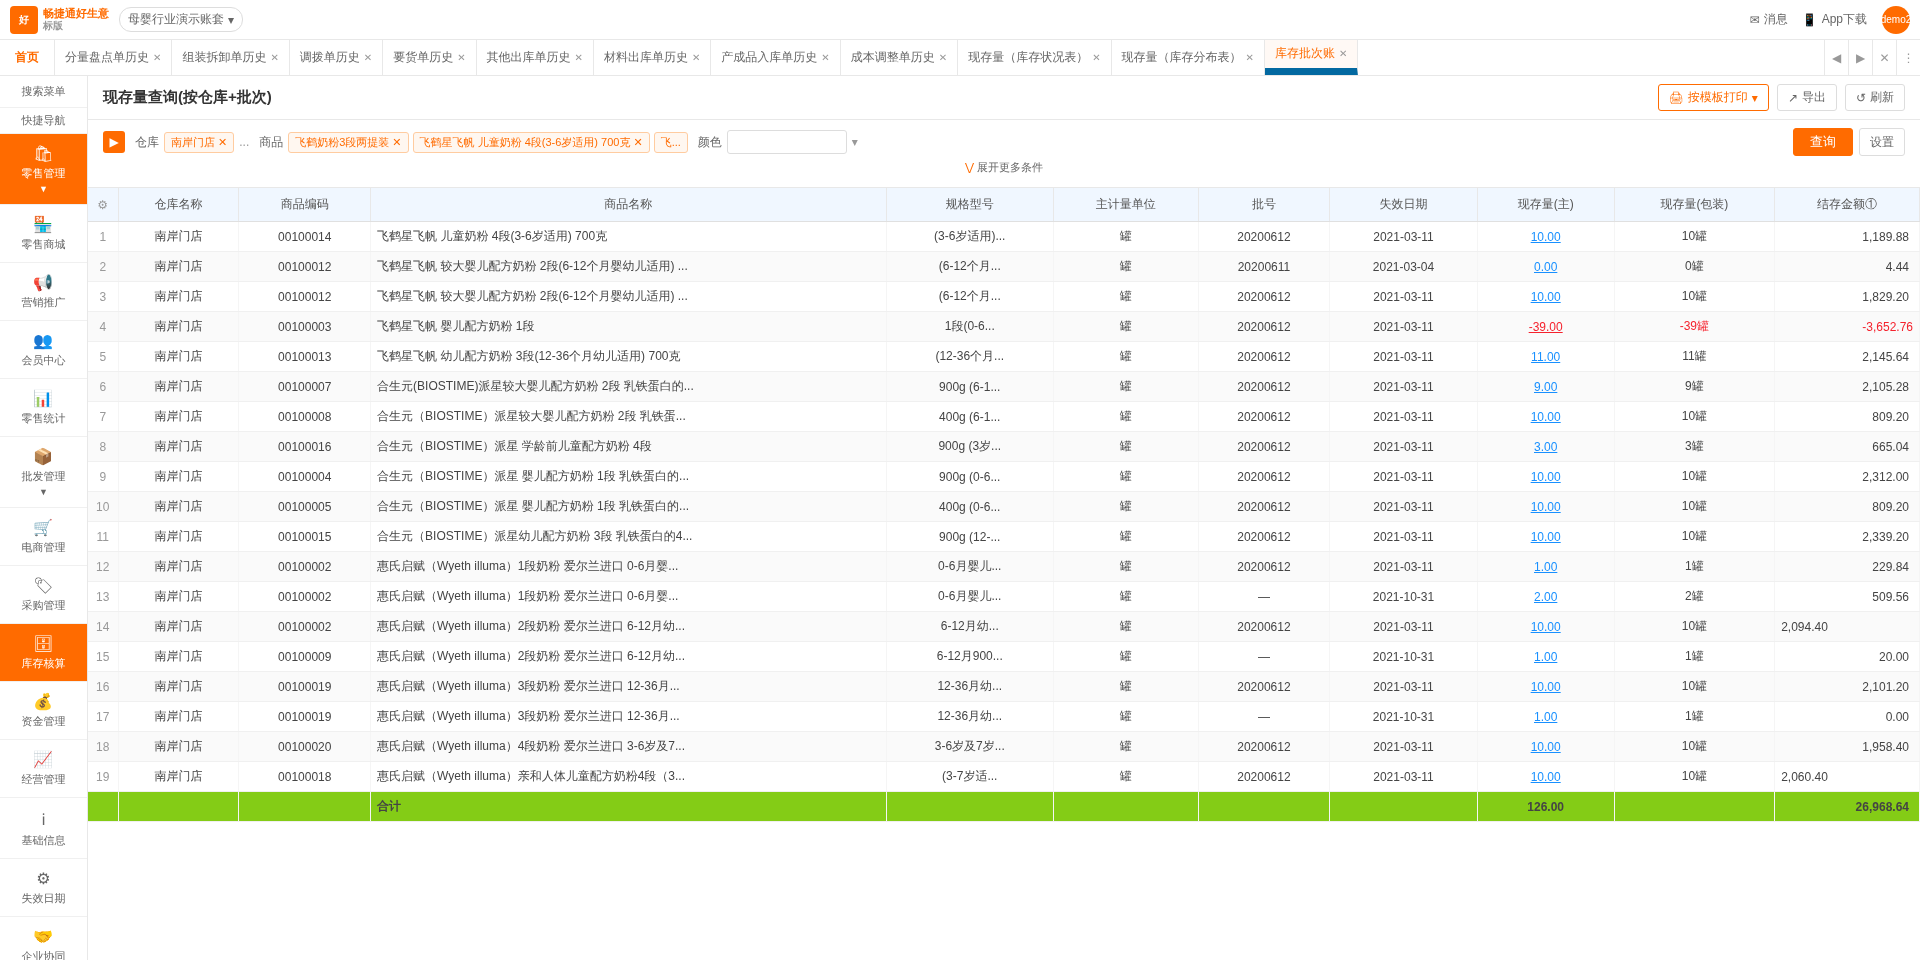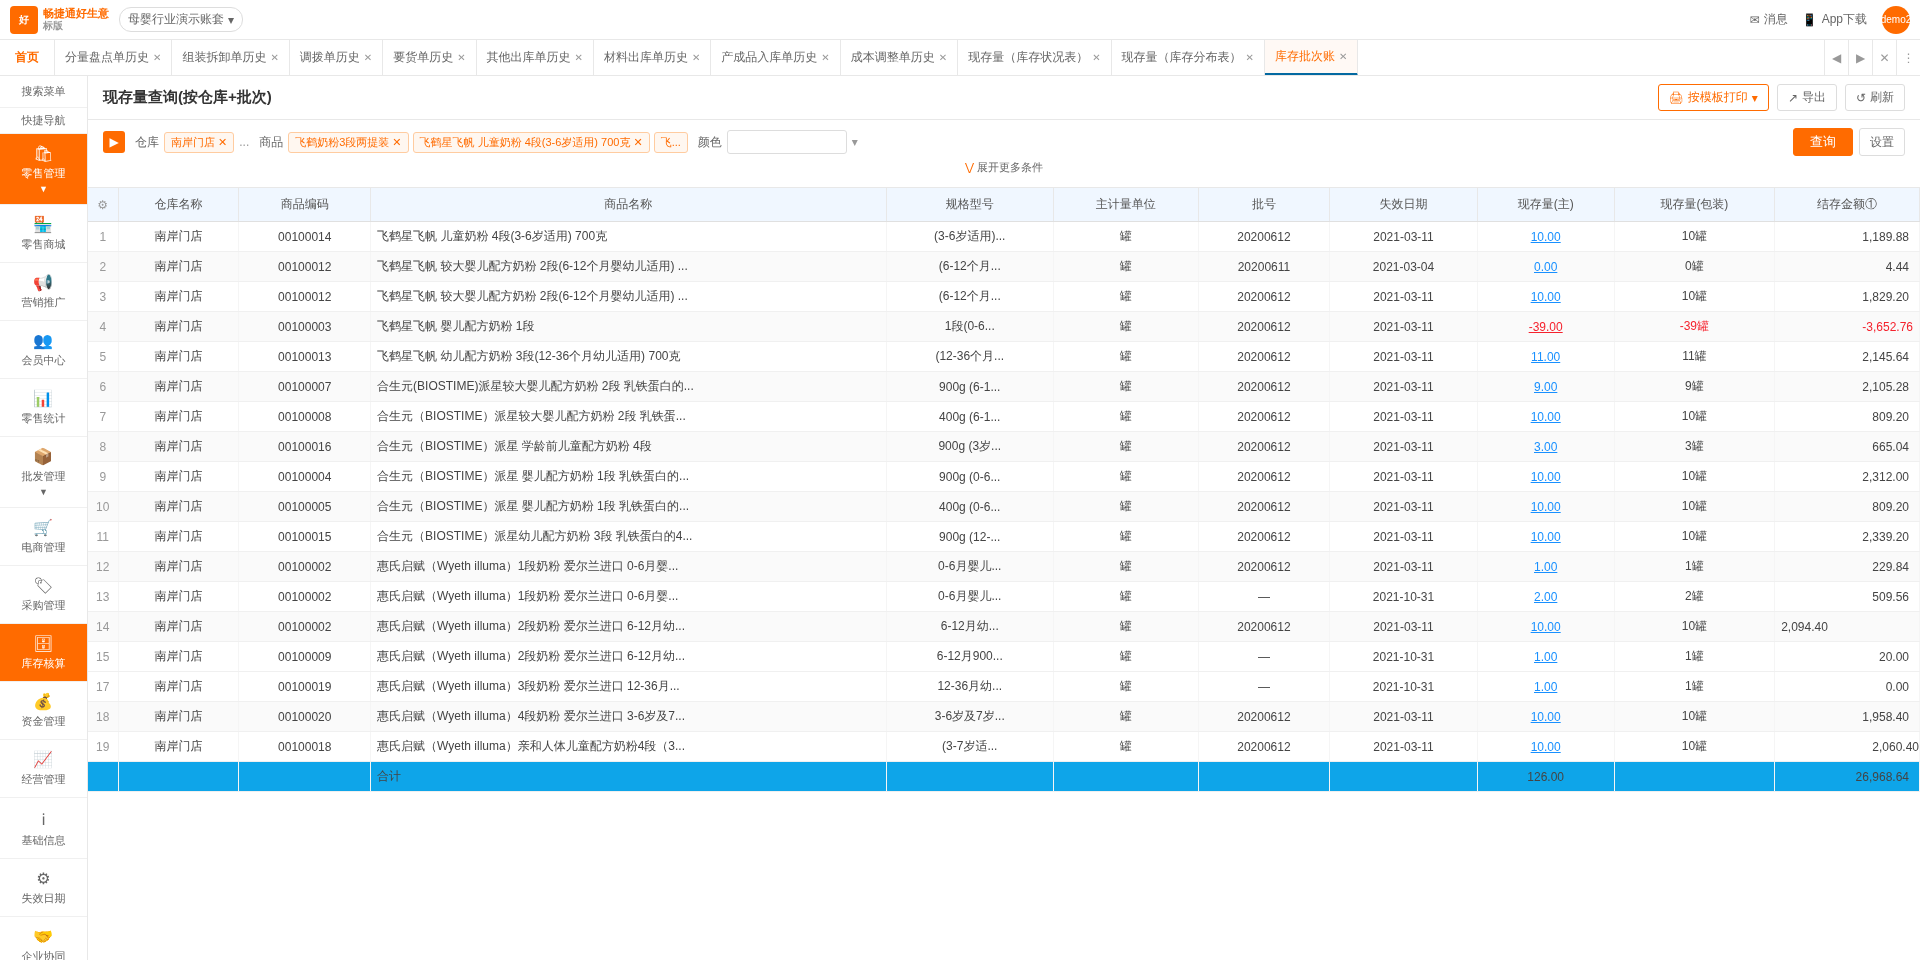--- a/index.html
+++ b/index.html
@@ -11,21 +11,21 @@
     .logo-icon { width: 28px; height: 28px; background: #ff6b00; border-radius: 4px; display: flex; align-items: center; justify-content: center; color: white; font-size: 10px; }
     .logo-text { font-size: 11px; color: #ff6b00; line-height: 1.2; }
     .workspace-selector { display: flex; align-items: center; gap: 4px; border: 1px solid #ddd; border-radius: 12px; padding: 3px 8px; cursor: pointer; font-size: 12px; color: #666; }
     .top-bar-right { margin-left: auto; display: flex; align-items: center; gap: 15px; }
     .top-bar-btn { display: flex; align-items: center; gap: 4px; font-size: 12px; color: #666; cursor: pointer; }
     .user-avatar { width: 28px; height: 28px; background: #ff6b00; border-radius: 50%; display: flex; align-items: center; justify-content: center; color: white; font-size: 11px; }
 
     
     .nav-tabs { display: flex; align-items: center; background: #fff; border-bottom: 1px solid #e8e8e8; overflow: hidden; height: 36px; }
     .nav-tab { display: flex; align-items: center; padding: 0 10px; height: 36px; font-size: 12px; color: #666; cursor: pointer; border-right: 1px solid #e8e8e8; white-space: nowrap; gap: 4px; flex-shrink: 0; }
-    .nav-tab.active { color: #ff6b00; border-bottom: 3px solid #0369a1; background: #fff9f5; }
+    .nav-tab.active { color: #ff6b00; border-bottom: 8px solid #0369a1; background: #fff9f5; }
     .nav-tab .close-btn { color: #999; font-size: 10px; }
     .nav-home { padding: 0 15px; color: #ff6b00; font-size: 12px; font-weight: bold; border-right: 1px solid #e8e8e8; height: 36px; display: flex; align-items: center; cursor: pointer; }
     .nav-arrows { display: flex; align-items: center; margin-left: auto; }
     .nav-arrow-btn { width: 24px; height: 36px; display: flex; align-items: center; justify-content: center; cursor: pointer; color: #999; border-left: 1px solid #e8e8e8; }
 
     
     .main-layout { display: flex; height: calc(100vh - 76px); }
 
     
     .sidebar { width: 88px; background: #fff; border-right: 1px solid #e8e8e8; display: flex; flex-direction: column; overflow-y: auto; }
@@ -60,21 +60,21 @@
 
     
     .table-container { flex: 1; overflow: auto; background: #fff; margin: 0; }
     table { width: 100%; border-collapse: collapse; font-size: 12px; }
     thead tr { background: #f0f7ff; }
     th { padding: 8px 6px; text-align: center; font-weight: 500; color: #555; border-bottom: 1px solid #e0e0e0; border-right: 1px solid #e8e8e8; white-space: nowrap; }
     td { padding: 6px 6px; text-align: center; border-bottom: 1px solid #f0f0f0; border-right: 1px solid #f5f5f5; color: #444; }
     .td-left { text-align: left; }
     .td-link { color: #1890ff; text-decoration: underline; cursor: pointer; }
     .td-red { color: #f5222d; }
-    .sum-row td { font-weight: normal; background: #0ea5e9; }
+    .sum-row td { font-weight: bold; background: #84cc16; }
     .row-num { color: #999; }
     .checkbox-col { width: 30px; }
     .settings-icon { color: #999; cursor: pointer; }
     .col-info { display: inline-flex; align-items: center; gap: 2px; }
 
     
     ::-webkit-scrollbar { width: 6px; height: 6px; }
     ::-webkit-scrollbar-track { background: #f1f1f1; }
     ::-webkit-scrollbar-thumb { background: #ccc; border-radius: 3px; }
   </style>
@@ -516,20 +516,33 @@
       <td>00100009</td>
       <td class="td-left" style="max-width:260px;overflow:hidden;text-overflow:ellipsis;white-space:nowrap;" title="惠氏启赋（Wyeth illuma）2段奶粉 爱尔兰进口 6-12月幼...">惠氏启赋（Wyeth illuma）2段奶粉 爱尔兰进口 6-12月幼...</td>
       <td>6-12月900...</td>
       <td>罐</td>
       <td>—</td>
       <td>2021-10-31</td>
       <td class="td-link ">1.00</td>
       <td class="">1罐</td>
       <td style="text-align:right;padding-right:10px;" class="">20.00</td>
     </tr>
+            <tr style="background: rgb(250, 250, 250);">
+      <td class="row-num">16</td>
+      <td>南岸门店</td>
+      <td>00100019</td>
+      <td class="td-left" style="max-width:260px;overflow:hidden;text-overflow:ellipsis;white-space:nowrap;" title="惠氏启赋（Wyeth illuma）3段奶粉 爱尔兰进口 12-36月...">惠氏启赋（Wyeth illuma）3段奶粉 爱尔兰进口 12-36月...</td>
+      <td>12-36月幼...</td>
+      <td>罐</td>
+      <td>20200612</td>
+      <td>2021-03-11</td>
+      <td class="td-link ">10.00</td>
+      <td class="">10罐</td>
+      <td style="text-align:right;padding-right:10px;" class="">2,101.20</td>
+    </tr>
             <tr style="background: rgb(255, 255, 255);">
       <td class="row-num">17</td>
       <td>南岸门店</td>
       <td>00100019</td>
       <td class="td-left" style="max-width:260px;overflow:hidden;text-overflow:ellipsis;white-space:nowrap;" title="惠氏启赋（Wyeth illuma）3段奶粉 爱尔兰进口 12-36月...">惠氏启赋（Wyeth illuma）3段奶粉 爱尔兰进口 12-36月...</td>
       <td>12-36月幼...</td>
       <td>罐</td>
       <td>—</td>
       <td>2021-10-31</td>
       <td class="td-link ">1.00</td>
@@ -553,21 +566,21 @@
       <td class="row-num">19</td>
       <td>南岸门店</td>
       <td>00100018</td>
       <td class="td-left" style="max-width:260px;overflow:hidden;text-overflow:ellipsis;white-space:nowrap;" title="惠氏启赋（Wyeth illuma）亲和人体儿童配方奶粉4段（3...">惠氏启赋（Wyeth illuma）亲和人体儿童配方奶粉4段（3...</td>
       <td>(3-7岁适...</td>
       <td>罐</td>
       <td>20200612</td>
       <td>2021-03-11</td>
       <td class="td-link ">10.00</td>
       <td class="">10罐</td>
-      <td style="text-align:right;padding-right:0;" class="">2,060.40</td>
+      <td style="text-align:left;padding-right:10px;" class="">2,060.40</td>
     </tr>
             <tr class="sum-row">
     <td></td>
     <td></td>
     <td></td>
     <td class="td-left">合计</td>
     <td></td>
     <td></td>
     <td></td>
     <td></td>

